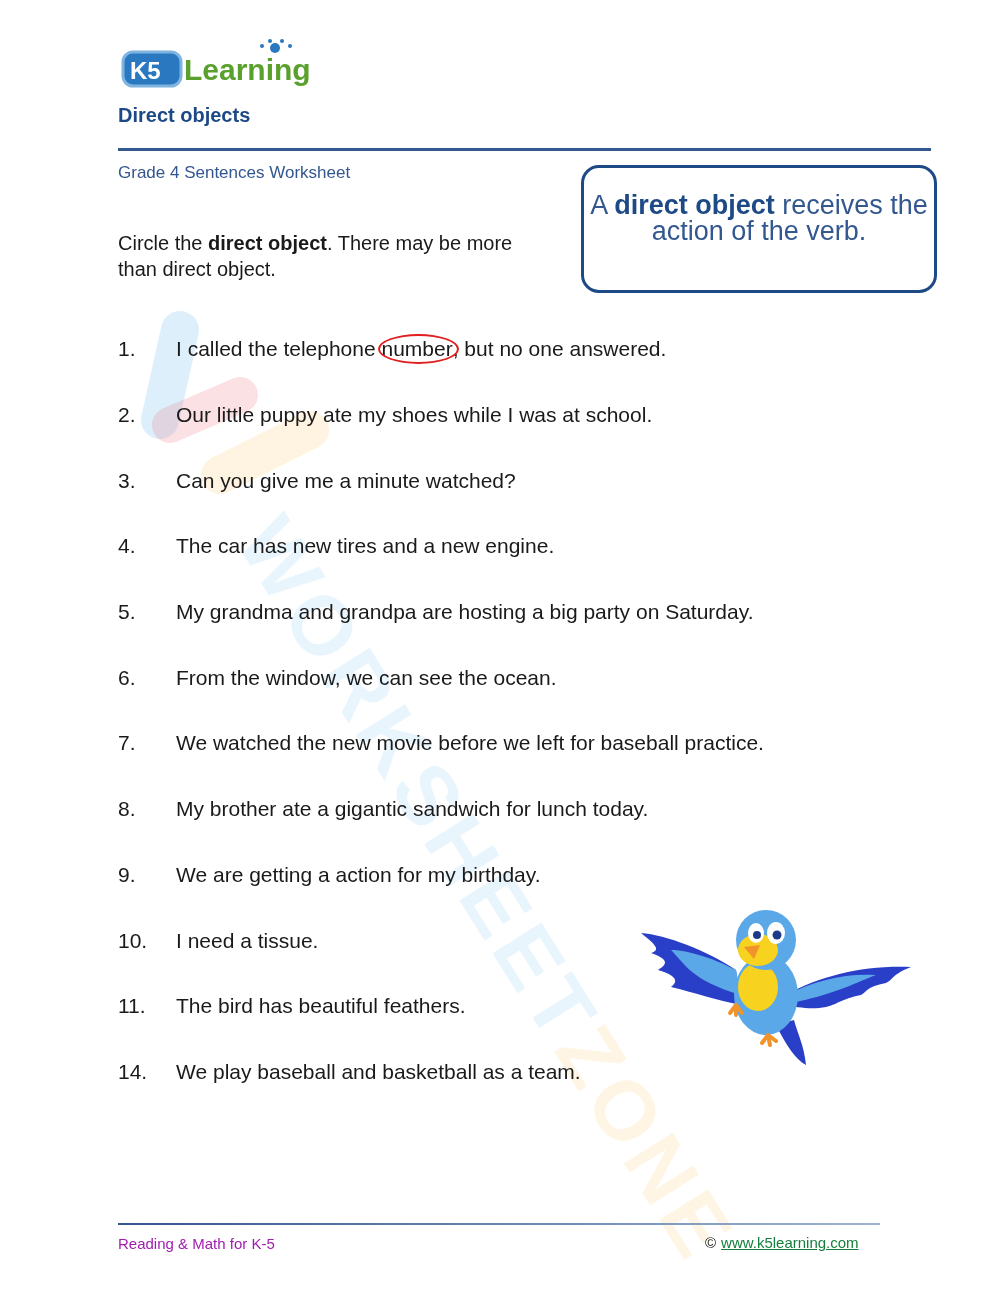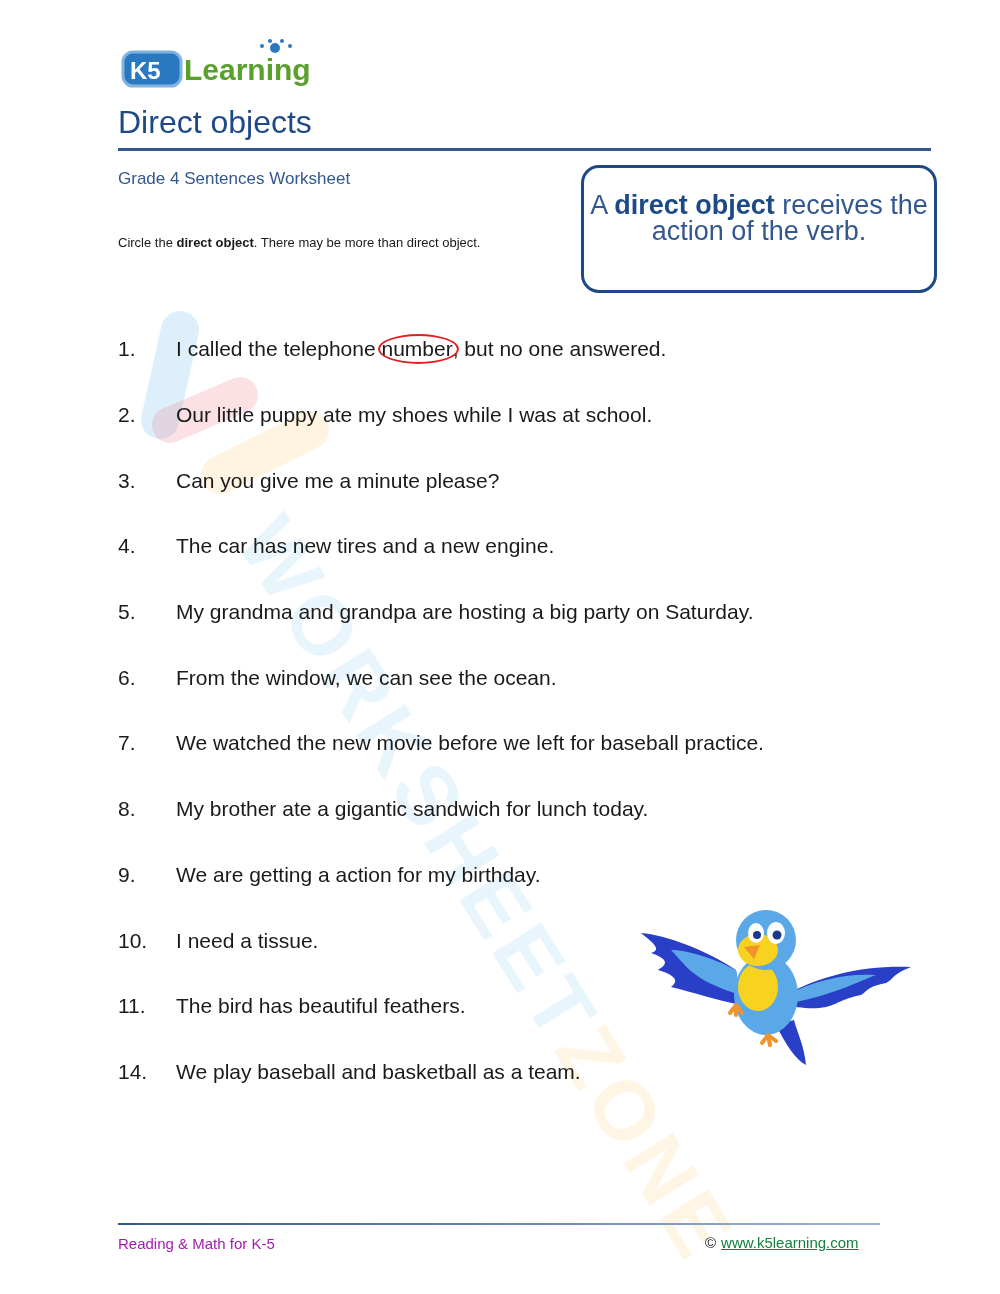--- a/index.html
+++ b/index.html
@@ -12,33 +12,33 @@
     .wm-text {
       position: absolute; left: 300px; top: 500px;
       transform: rotate(58deg); transform-origin: left top;
       font-size: 84px; font-weight: bold; letter-spacing: 6px;
       color: rgba(120,190,240,0.16); white-space: nowrap;
     }
     .wm-text .zone { color: rgba(255,190,90,0.16); }
     .logo { position: absolute; left: 120px; top: 38px; width: 215px; height: 55px; }
     .page-title {
       position: absolute; left: 118px; top: 104px;
-      font-size: 32px; font-weight: normal; color: #1d4a86;
+      font-size: 20px; font-weight: bold; color: #1d4a86;
     }
     .title-rule {
       position: absolute; left: 118px; top: 148px; width: 813px; height: 3px;
       background: #33578f;
     }
     .subtitle {
-      position: absolute; left: 118px; top: 169px;
+      position: absolute; left: 118px; top: 163px;
       font-size: 17px; color: #33578f;
     }
     .instructions {
       position: absolute; left: 118px; top: 230px; width: 420px;
-      font-size: 13px; line-height: 26px; color: #1a1a1a;
+      font-size: 20px; line-height: 26px; color: #1a1a1a;
     }
     .def-box {
       position: absolute; left: 581px; top: 165px; width: 356px; height: 128px;
       border: 3px solid #1d4a86; border-radius: 18px; box-sizing: border-box;
       text-align: center; padding-top: 24px;
       font-size: 27px; line-height: 26px; color: #33578f;
     }
     .def-box b { color: #1d4a86; }
     .questions { position: absolute; left: 118px; top: 334px; width: 760px; }
     .q {
@@ -108,21 +108,21 @@
   <div class="q" style="top:0px">
     <span class="num">1.</span>
     <span class="txt"><span>I called the telephone </span><span class="circled">number</span><span>, but no one answered.</span></span>
   </div>
   <div class="q" style="top:66px">
     <span class="num">2.</span>
     <span class="txt">Our little puppy ate my shoes while I was at school.</span>
   </div>
   <div class="q" style="top:132px">
     <span class="num">3.</span>
-    <span class="txt">Can you give me a minute please?</span>
+    <span class="txt">Can you give me a minute watched?</span>
   </div>
   <div class="q" style="top:197px">
     <span class="num">4.</span>
     <span class="txt">The car has new tires and a new engine.</span>
   </div>
   <div class="q" style="top:263px">
     <span class="num">5.</span>
     <span class="txt">My grandma and grandpa are hosting a big party on Saturday.</span>
   </div>
   <div class="q" style="top:329px">

